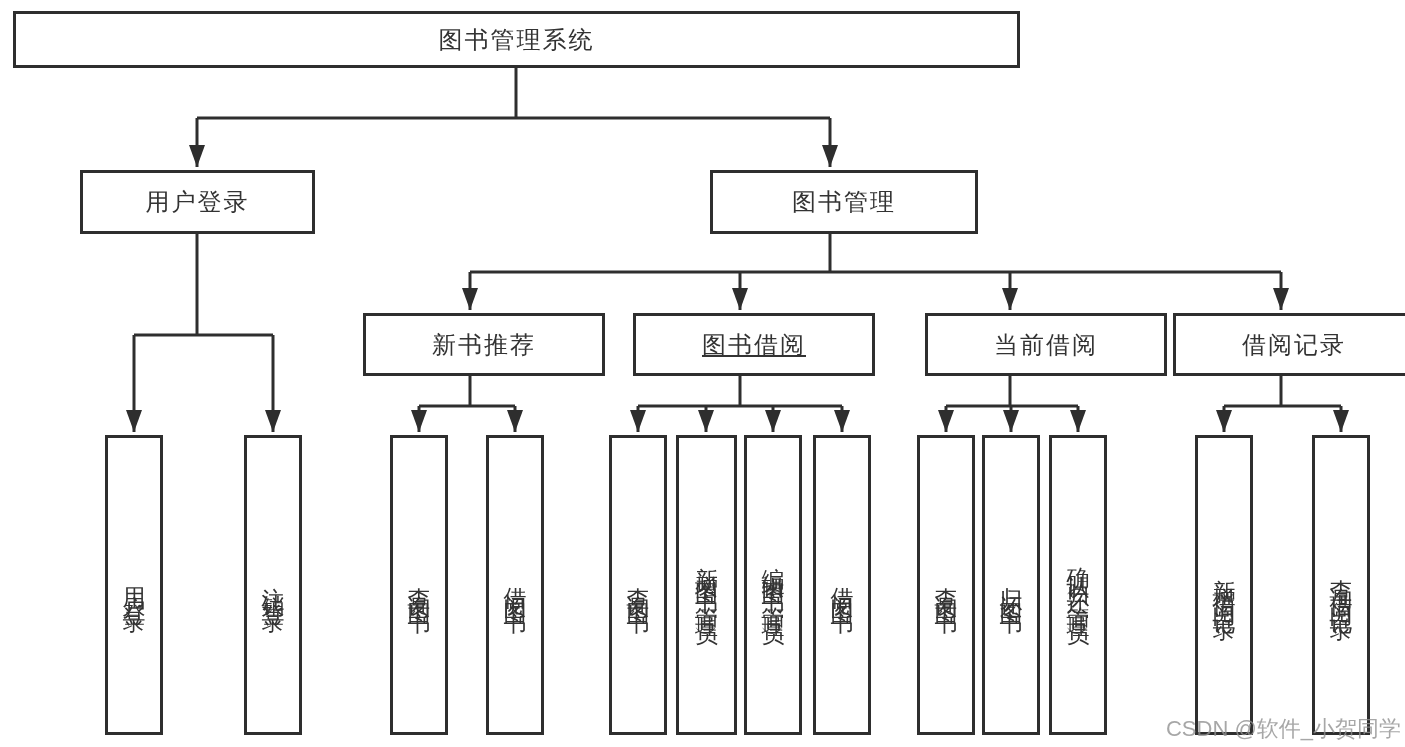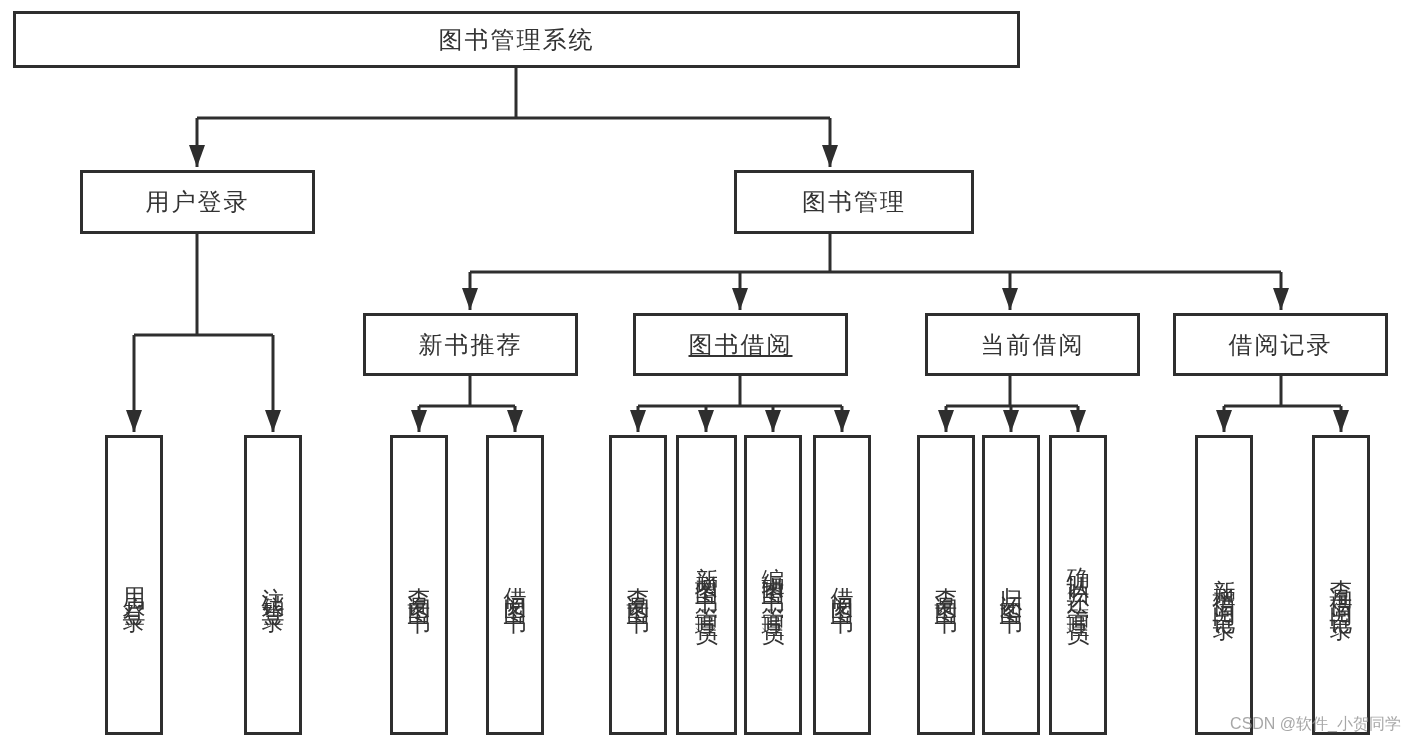--- a/index.html
+++ b/index.html
@@ -39,22 +39,22 @@
     z-index: 1;
     color: #333333;
   }
   .h-box span {
     font-size: 24px;
     letter-spacing: 2px;
     white-space: nowrap;
   }
   .root-box  { left: 13px;  top: 11px;  width: 1007px; height: 57px; }
   .lvl1-a    { left: 80px;  top: 170px; width: 235px;  height: 64px; }
-  .lvl1-b    { left: 710px; top: 170px; width: 240px;  height: 64px; margin-left: 24px; }
-  .lvl2      { top: 313px;  width: 215px; height: 63px; }
+  .lvl1-b    { left: 710px; top: 170px; width: 268px;  height: 64px; }
+  .lvl2      { top: 313px;  width: 242px; height: 63px; }
   .lvl2-a    { left: 363px; }
   .lvl2-b    { left: 633px; text-decoration: underline; }
   .lvl2-c    { left: 903px; margin-left: 22px; }
   .lvl2-d    { left: 1173px; }
   .v-box {
     top: 435px;
     height: 300px;
     width: 58px;
   }
   .v-box span {
@@ -76,21 +76,21 @@
   .leaf-9  { left: 917px; }
   .leaf-10 { left: 982px; }
   .leaf-11 { left: 1049px; }
   .leaf-12 { left: 1195px; }
   .leaf-13 { left: 1312px; }
   .watermark {
     position: absolute;
     right: 4px;
     top: 714px;
     z-index: 2;
-    font-size: 16px;
+    font-size: 22px;
     color: rgba(145, 145, 145, 0.8);
     white-space: nowrap;
   }
 </style>
 </head>
 <body>
 
 <div id="stage">
 
   <svg id="connectors" viewBox="0 0 1405 747" xmlns="http://www.w3.org/2000/svg">

